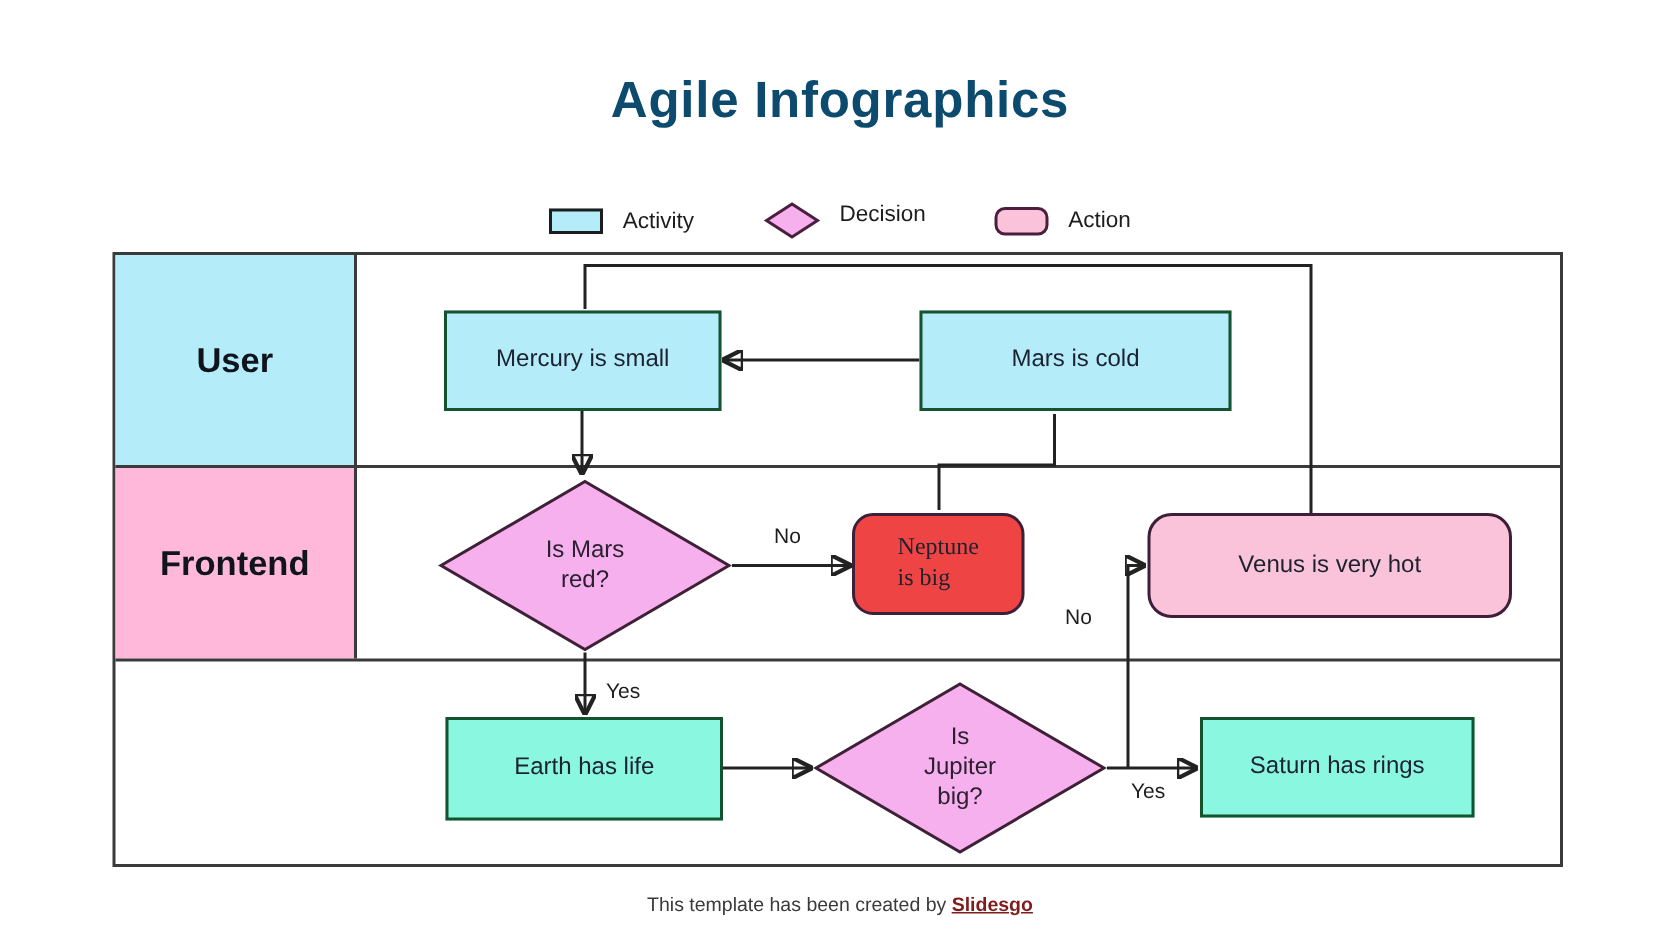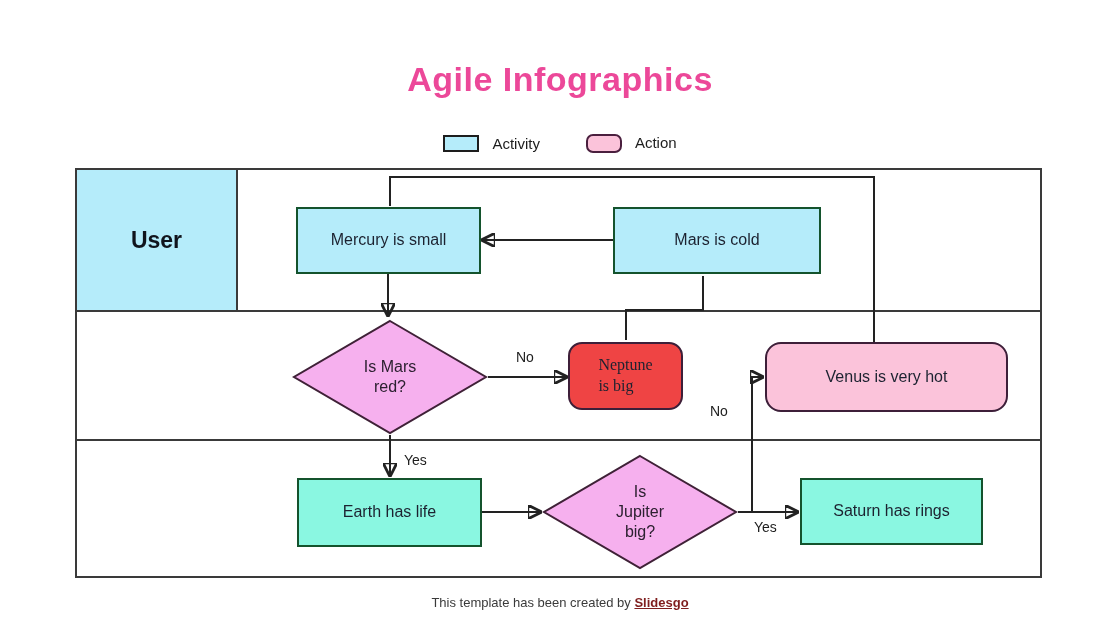--- a/index.html
+++ b/index.html
@@ -1,22 +1,22 @@
 <!DOCTYPE html>
 <html><head>
 <meta charset="utf-8">
 <style>
   html,body{margin:0;padding:0;}
   body{
     width:1120px;height:630px;position:relative;overflow:hidden;
     background:#ffffff;font-family:"Liberation Sans",sans-serif;
   }
   .title{
-    position:absolute;top:60px;left:0;width:100%;text-align:center;
-    font-size:34px;font-weight:800;color:#ec4899;letter-spacing:.5px;
+    position:absolute;top:48px;left:0;width:100%;text-align:center;
+    font-size:34px;font-weight:800;color:#0c4a6e;letter-spacing:.5px;
   }
   .legend{
     position:absolute;top:134px;left:0;width:100%;
     display:flex;justify-content:center;align-items:center;gap:46px;
   }
   .legend-item{display:flex;gap:13px;}
   .legend-label{font-size:15px;color:#1d1d1d;}
   .sw-rect{width:36px;height:17px;border:2px solid #1d1d1d;box-sizing:border-box;}
   .sw-round{width:36px;height:19px;border:2px solid #4a1f3e;border-radius:7px;box-sizing:border-box;}
   .lane-table{
@@ -56,31 +56,38 @@
 <body>
 
 <div class="title">Agile Infographics</div>
 
 <div class="legend">
   <div class="legend-item">
     <span class="sw-rect" style="background-color: rgb(181, 236, 250);"></span>
     <span class="legend-label">Activity</span>
   </div>
   <div class="legend-item">
+    <svg width="38" height="26">
+      <polygon points="19,2 36,13 19,24 2,13" stroke="#4a1f3e" stroke-width="2" fill="#f6b0ee"></polygon>
+    </svg>
+    <span class="legend-label">Decision</span>
+  </div>
+  <div class="legend-item">
     <span class="sw-round" style="background-color: rgb(251, 195, 218);"></span>
     <span class="legend-label">Action</span>
   </div>
 </div>
 
 <div class="lane-table">
   <div class="lane-row first" style="height:140px;">
     <div class="lane-label" style="background-color: rgb(181, 236, 250);">User</div>
     <div class="lane-content"></div>
   </div>
   <div class="lane-row" style="height:129px;">
+    <div class="lane-label" style="background-color: rgb(255, 184, 218);">Frontend</div>
     <div class="lane-content"></div>
   </div>
   <div class="lane-row last">
     <div class="lane-content"></div>
   </div>
 </div>
 
 <svg class="connectors" width="1120" height="630">
   <defs>
     <marker id="arrow" viewBox="0 0 10 10" refX="8" refY="5" markerWidth="7" markerHeight="7" orient="auto-start-reverse">

